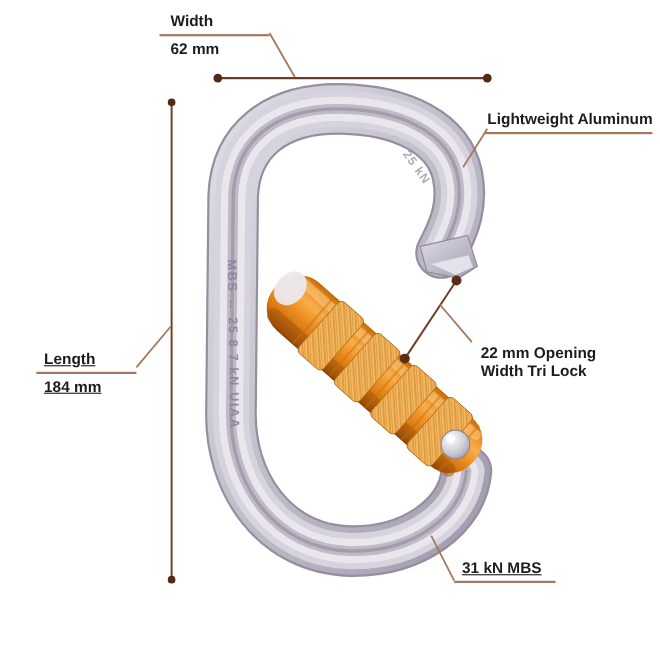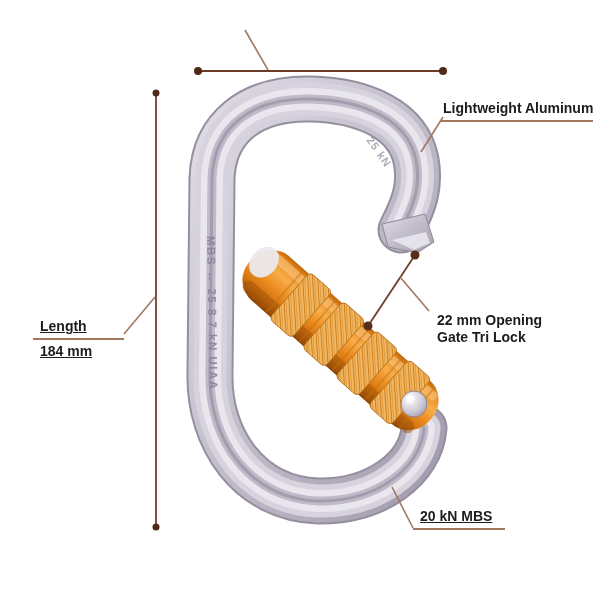--- a/index.html
+++ b/index.html
@@ -101,34 +101,38 @@
     <g>
       <line x1="415" y1="255" x2="368" y2="326" stroke="#6e3e27" stroke-width="1.8"></line>
       <circle cx="415" cy="255" r="4.5" fill="#5a2d1a"></circle>
       <circle cx="368" cy="326" r="4.5" fill="#5a2d1a"></circle>
       <line x1="400" y1="277" x2="429" y2="311" stroke="#a3785c" stroke-width="1.6"></line>
     </g>
 
     <line x1="392" y1="487" x2="413" y2="528" stroke="#a3785c" stroke-width="1.6"></line>
   </svg>
 
+  <div class="label" style="left:145px;top:12px;">
+    <span class="u w100"><span class="ind10">Width</span></span>
+    <span class="value ind10">62 mm</span>
+  </div>
 
   <div class="label" style="left:33px;top:319px;">
     <span class="u w91"><span class="ind7">Length</span></span>
     <span class="value ind7">184 mm</span>
   </div>
 
   <div class="label" style="left:441px;top:101px;">
     <span class="u w152"><span class="ind2">Lightweight Aluminum</span></span>
   </div>
 
   <div class="label" style="left:429px;top:292px;">
     <div class="sublines ind8">
       <span>22 mm Opening</span>
-      <span>Gate Tri Lock</span>
+      <span>Width Tri Lock</span>
     </div>
   </div>
 
   <div class="label" style="left:413px;top:509px;">
-    <span class="u w92"><span class="ind7">20 kN MBS</span></span>
+    <span class="u w92"><span class="ind7">31 kN MBS</span></span>
   </div>
 
 </div>
 
 </body></html>

